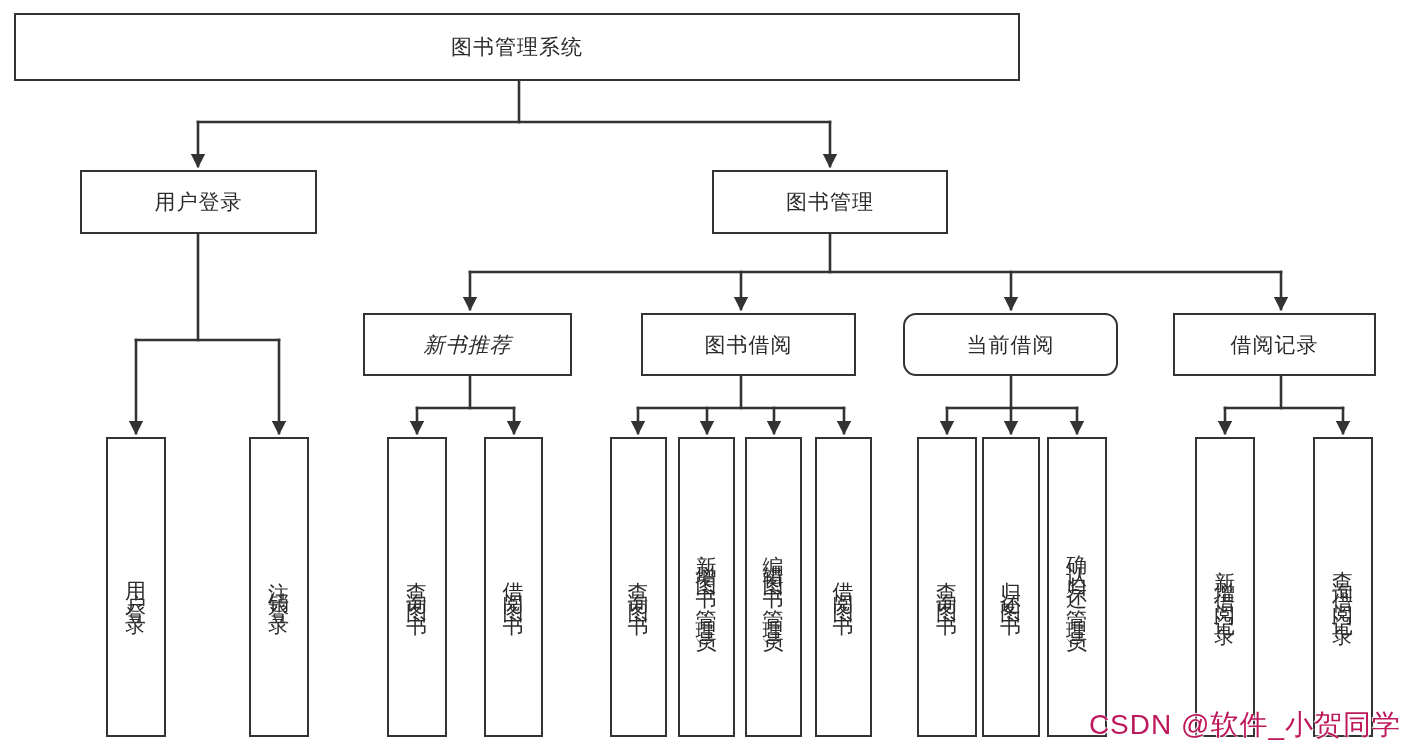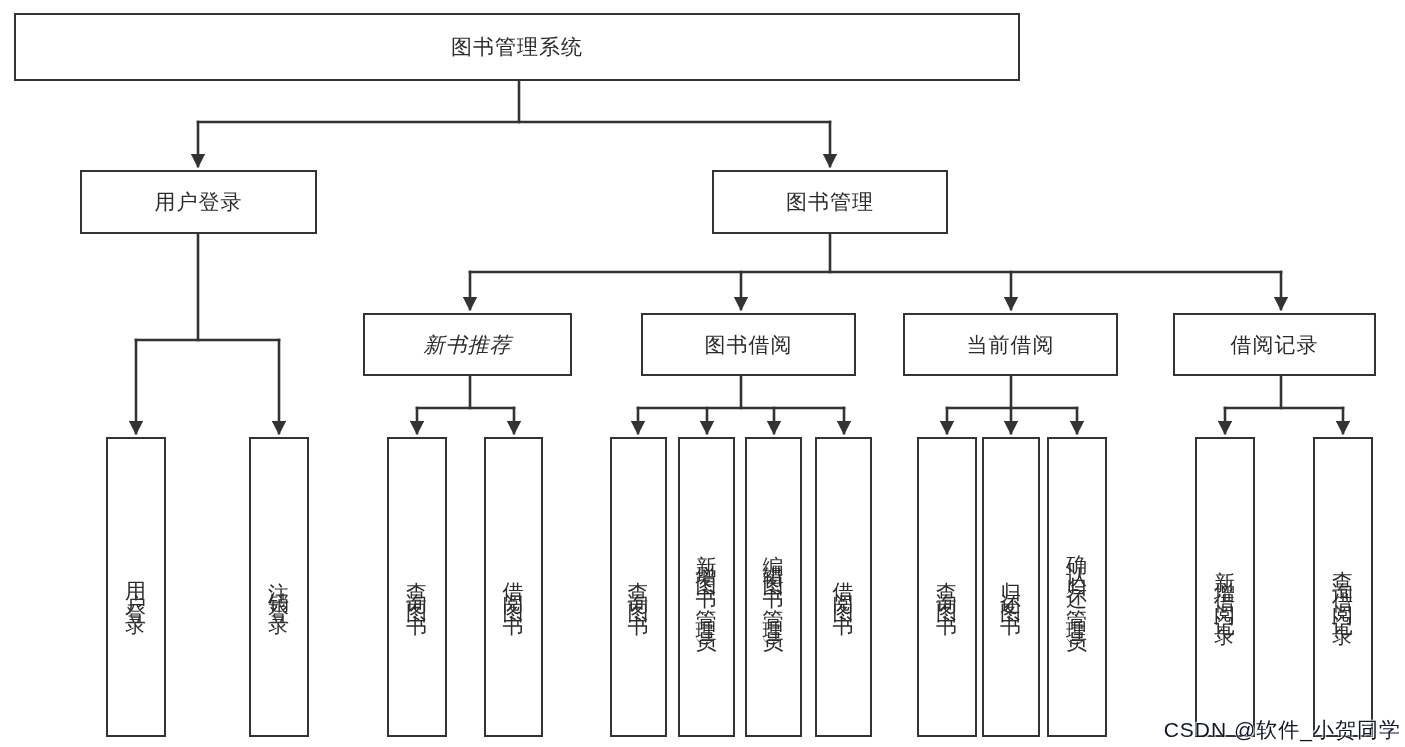--- a/index.html
+++ b/index.html
@@ -34,22 +34,22 @@
     text-orientation: mixed;
     font-size: 21px;
     line-height: 1;
     letter-spacing: 11px;
     white-space: nowrap;
   }
   .watermark {
     position: absolute;
     right: 4px;
     bottom: 3px;
-    font-size: 21px;
-    color: #0f172a;
+    font-size: 28px;
+    color: #be185d;
     text-shadow: 1px 1px 1px rgba(255,255,255,0.95), -1px -1px 1px rgba(255,255,255,0.95);
     z-index: 5;
     letter-spacing: 1px;
   }
 </style>
 </head>
 <body>
 
 <div class="canvas">
 
@@ -113,21 +113,21 @@
   <div class="node h" style="left:712px; top:170px; width:236px; height:64px;">
     <span>图书管理</span>
   </div>
 
   <div class="node h" style="left:363px; top:313px; width:209px; height:63px;font-style:italic;">
     <span>新书推荐</span>
   </div>
   <div class="node h" style="left:633px; top:313px; width:215px; height:63px;margin-left:8px;">
     <span>图书借阅</span>
   </div>
-  <div class="node h" style="left:903px; top:313px; width:215px; height:63px;">
+  <div class="node h" style="left:903px; top:313px; width:215px; height:63px;border-radius:13px;">
     <span>当前借阅</span>
   </div>
   <div class="node h" style="left:1173px; top:313px; width:203px; height:63px;">
     <span>借阅记录</span>
   </div>
 
   <div class="node v" style="left:106px; top:437px; width:60px; height:300px;">
     <span class="vtext">用户登录</span>
   </div>
   <div class="node v" style="left:249px; top:437px; width:60px; height:300px;">

